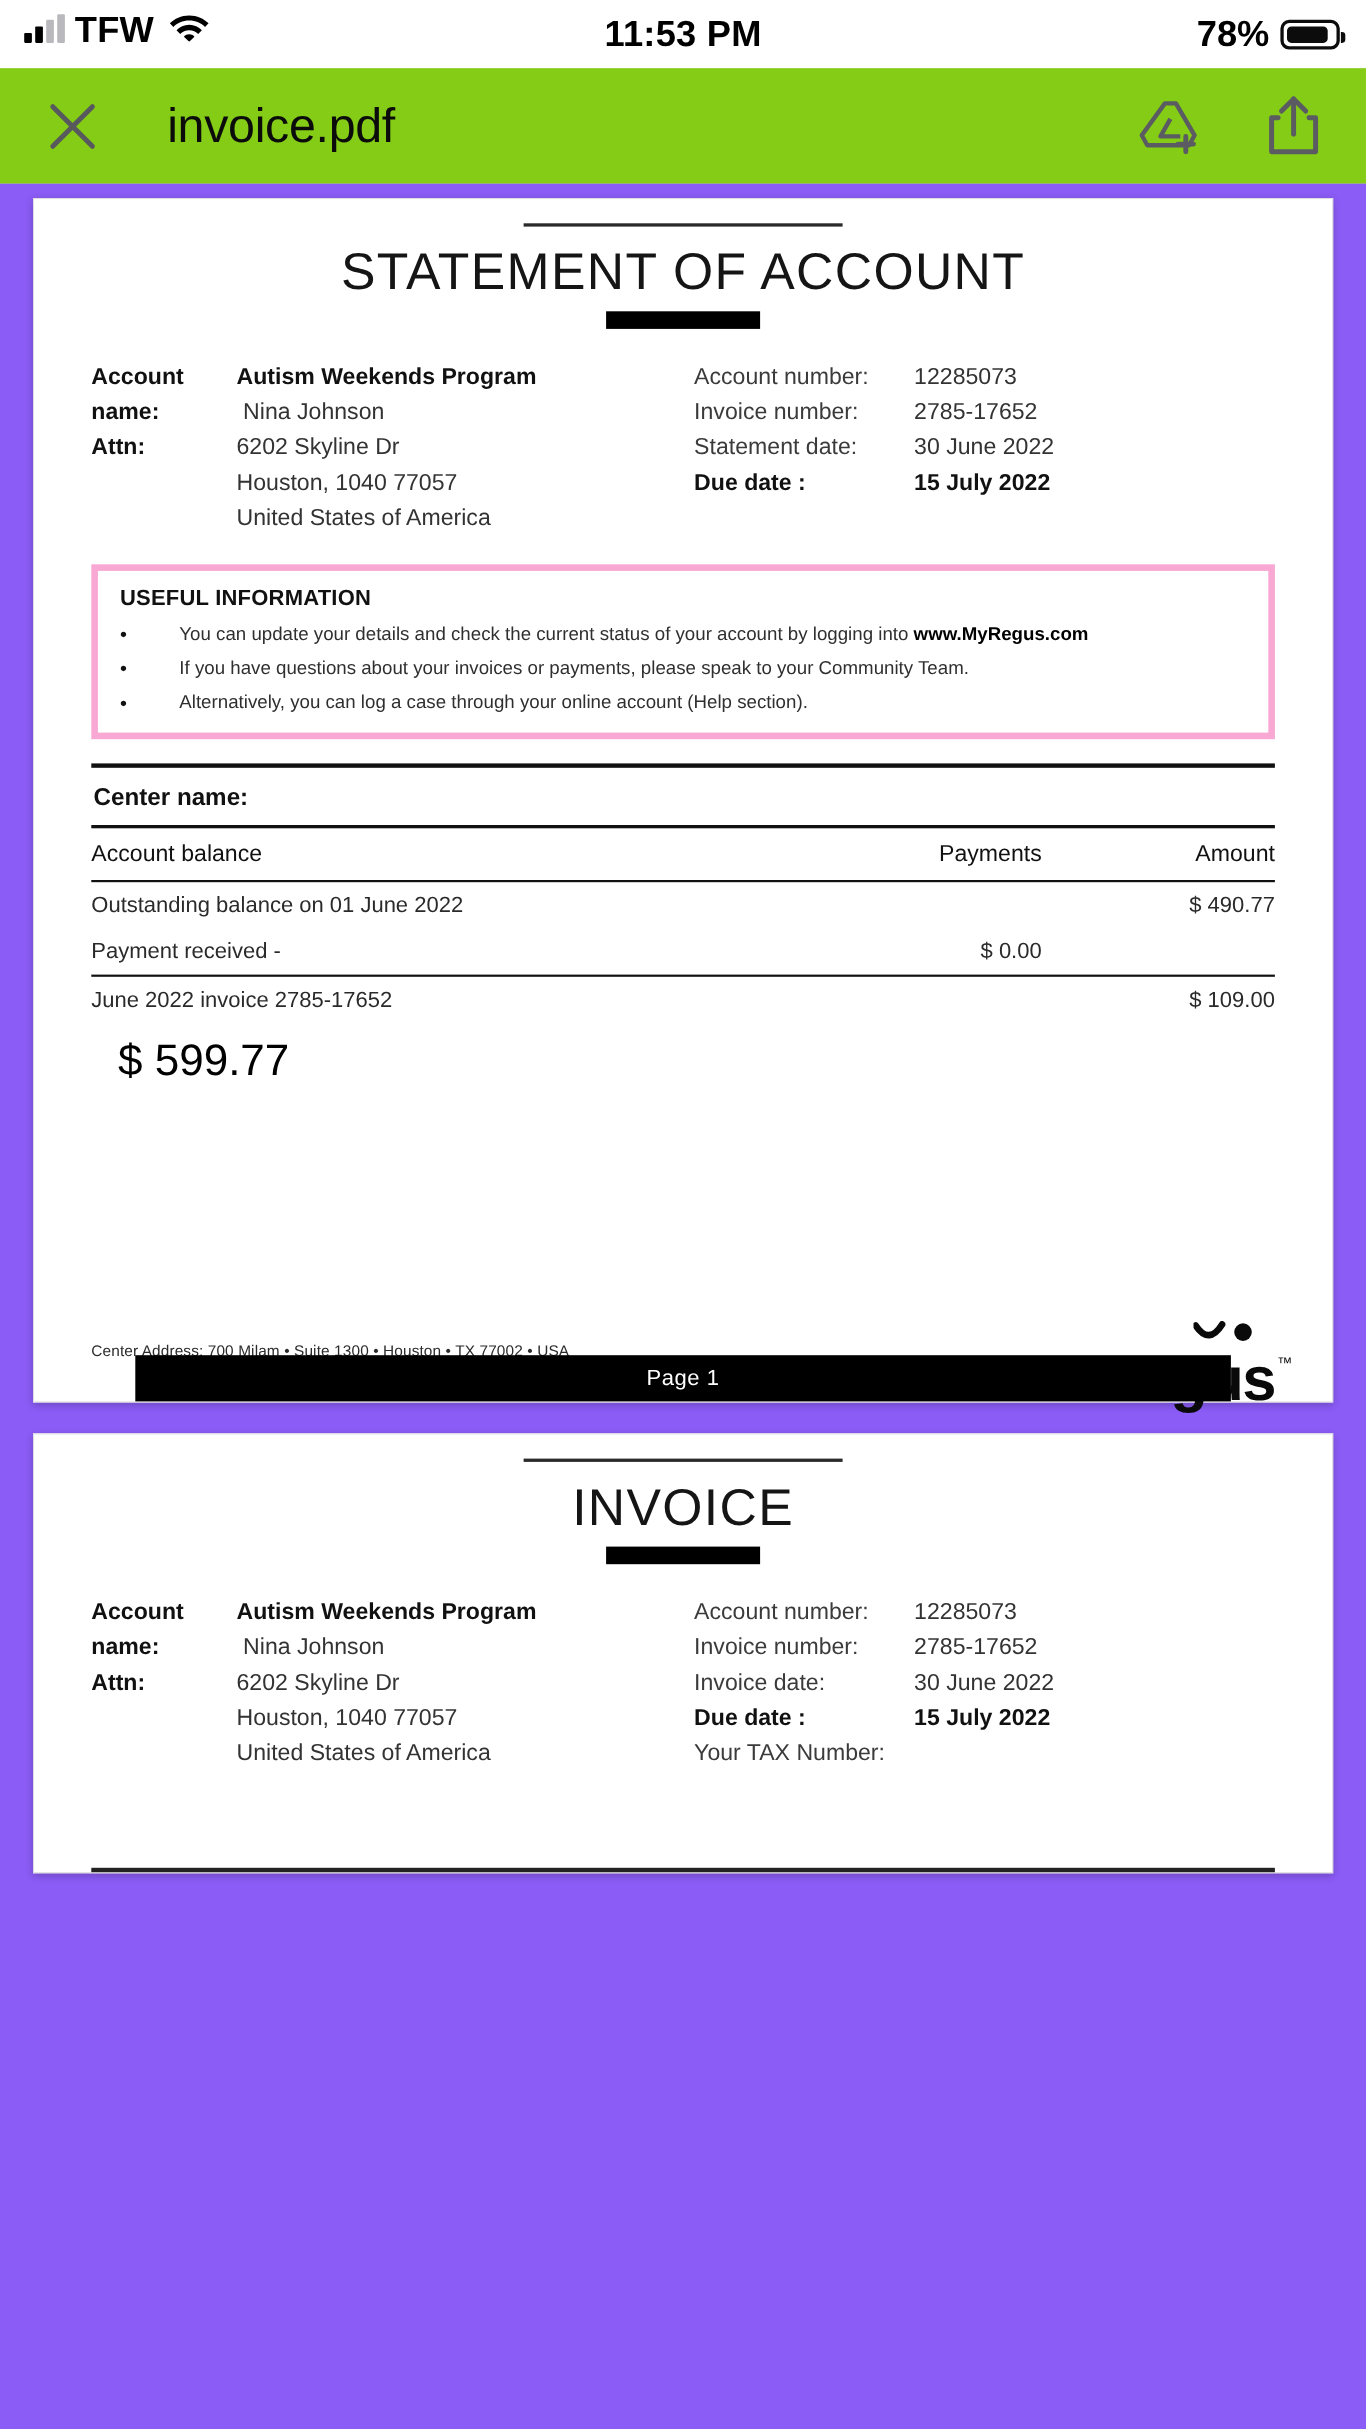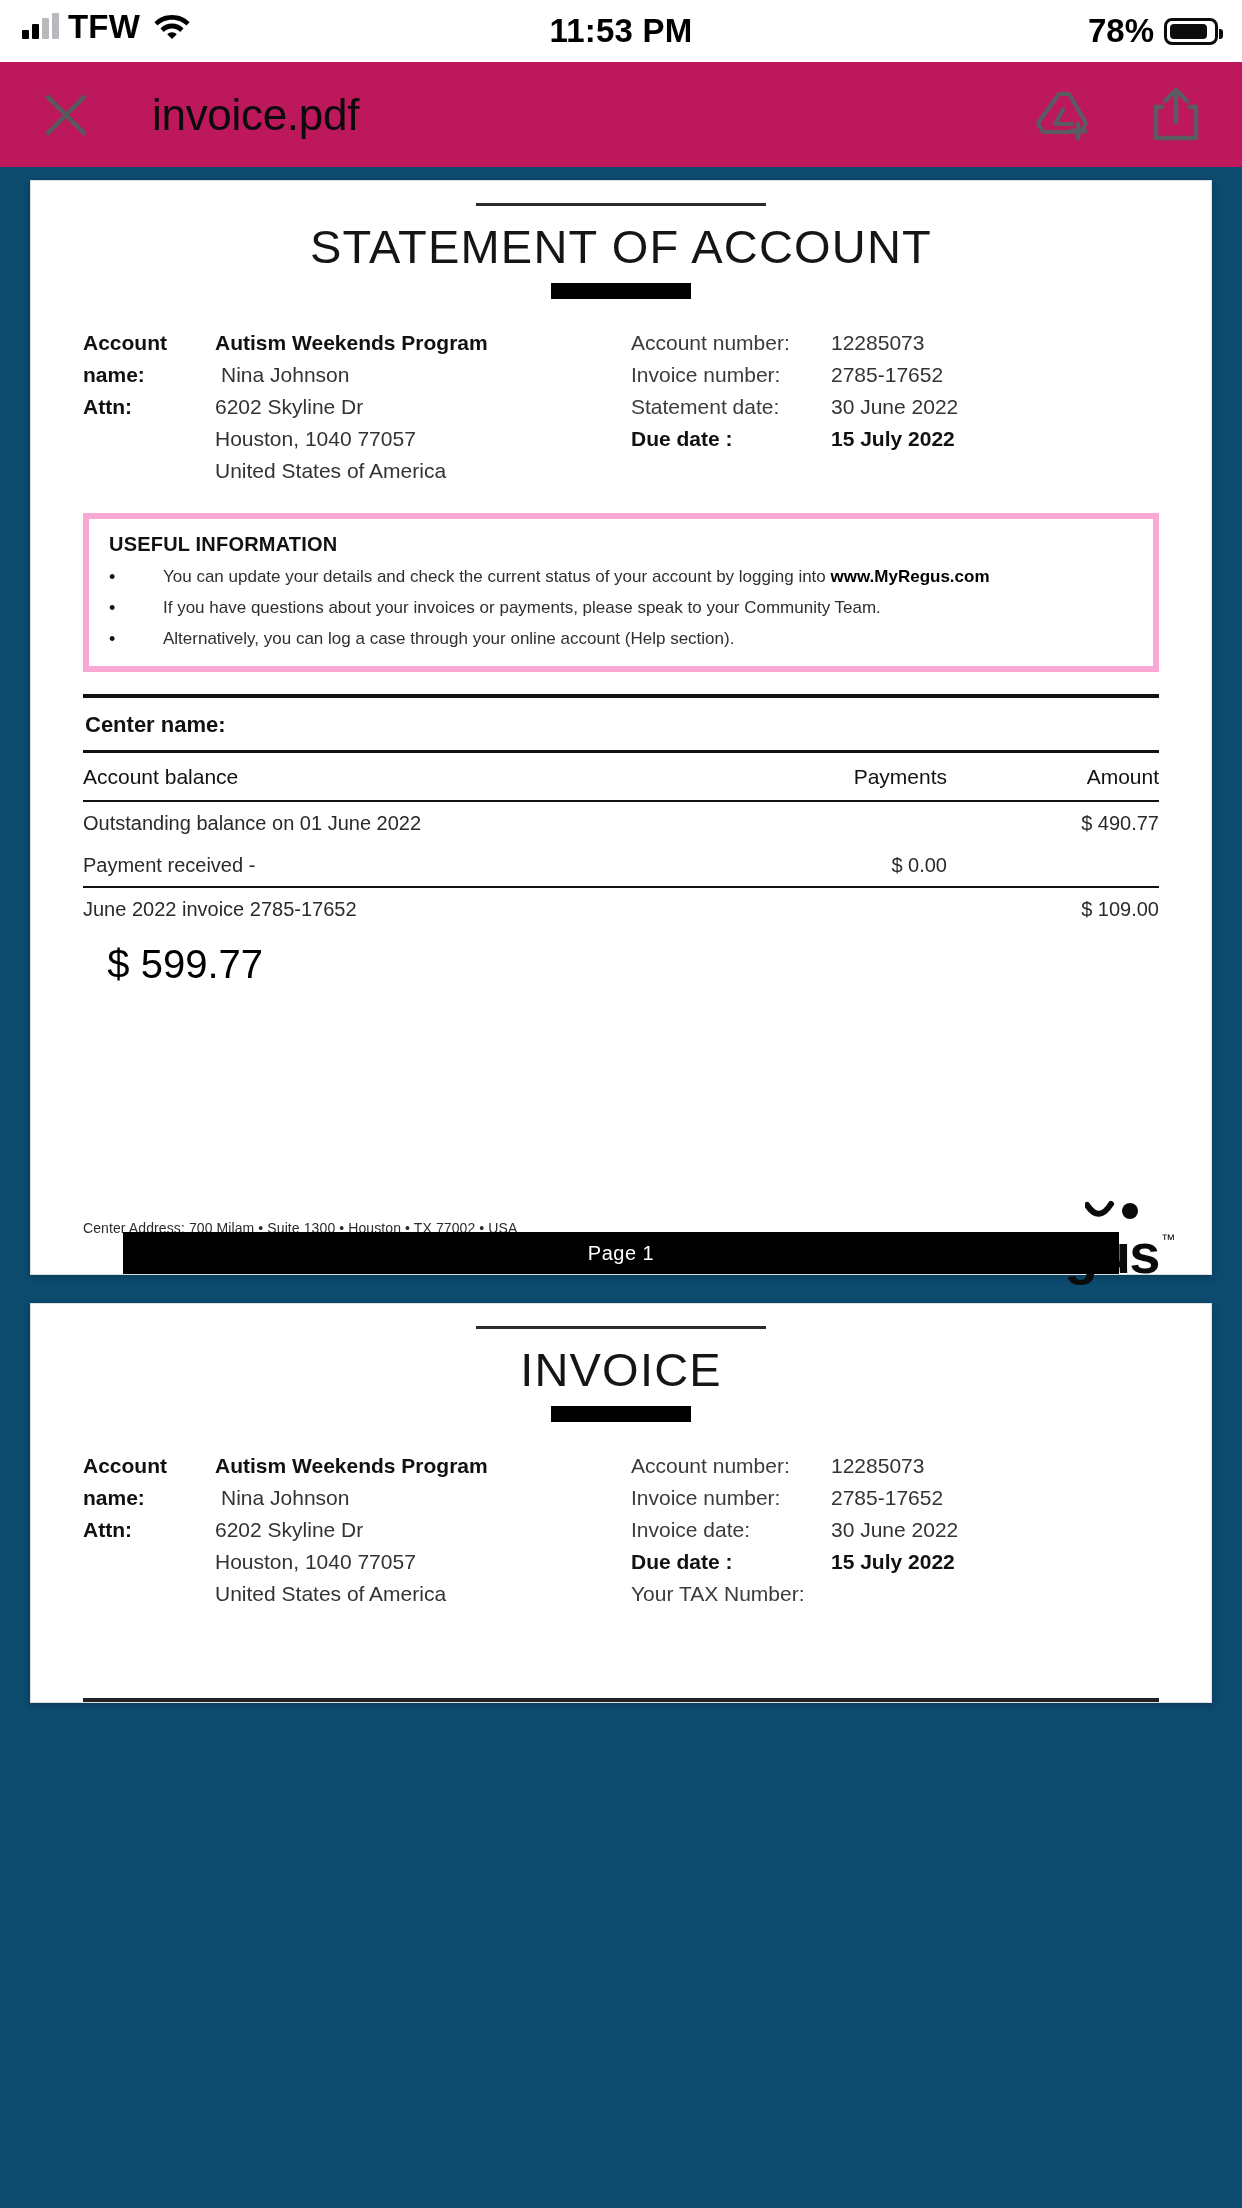--- a/index.html
+++ b/index.html
@@ -38,37 +38,37 @@
   }
   .batt::after{
     content:""; position:absolute; right:-8px; top:8px; width:4px; height:10px;
     background:#000; border-radius:0 3px 3px 0;
   }
   .batt-fill{ position:absolute; left:3px; top:3px; bottom:3px; width:78%; background:#000; border-radius:4px; }
 
   
   .navbar{
     position:absolute; top:62px; left:0; width:1242px; height:105px;
-    background:#be185d;
+    background:#84cc16;
     display:flex; align-items:center;
     box-shadow:0 1px 0 rgba(0,0,0,.07);
   }
   .nav-close{ position:absolute; left:38px; top:50%; transform:translateY(-50%); width:56px; height:56px;
               display:flex; align-items:center; justify-content:center; cursor:pointer;}
   .nav-title{
     position:absolute; left:152px; top:50%; transform:translateY(-50%);
     font-size:44px; color:#0b0b0b; font-weight:400; letter-spacing:-.3px;
   }
   .nav-actions{ position:absolute; right:34px; top:50%; transform:translateY(-50%); display:flex; align-items:center; gap:48px; }
   .nav-icon{ width:64px; height:64px; display:flex; align-items:center; justify-content:center; cursor:pointer; }
 
   
   .doc-scroll{
     position:absolute; top:167px; left:0; width:1242px; height:2041px;
-    background:#0c4a6e; overflow:hidden;
+    background:#8b5cf6; overflow:hidden;
   }
   .page{
     position:relative; margin:0 auto; width:1182px; background:#fff;
     box-shadow:0 2px 7px rgba(0,0,0,.22);
     border:1px solid #dddde2;
   }
   .page1{ margin-top:13px; height:1095px; }
   .page-gap{ height:28px; }
   .page2{ height:400px; }
 

